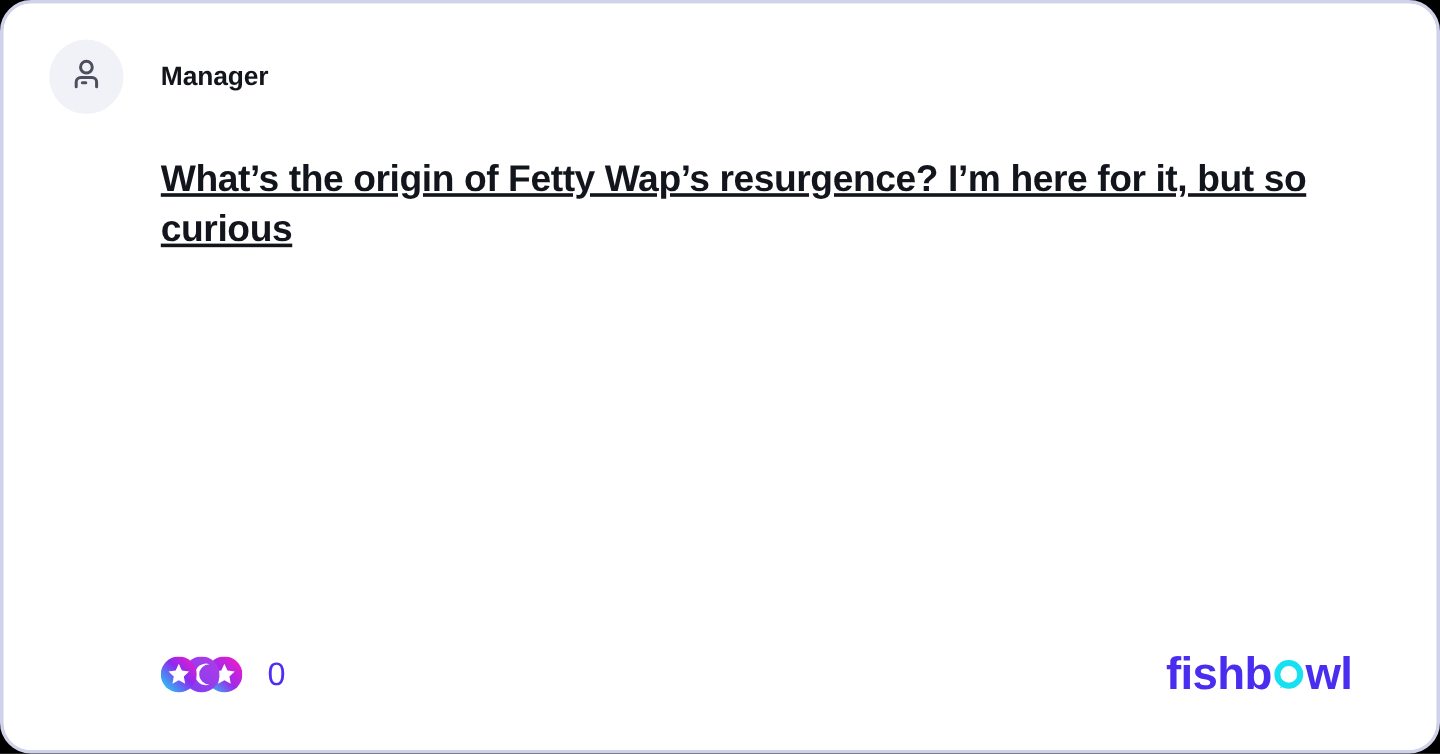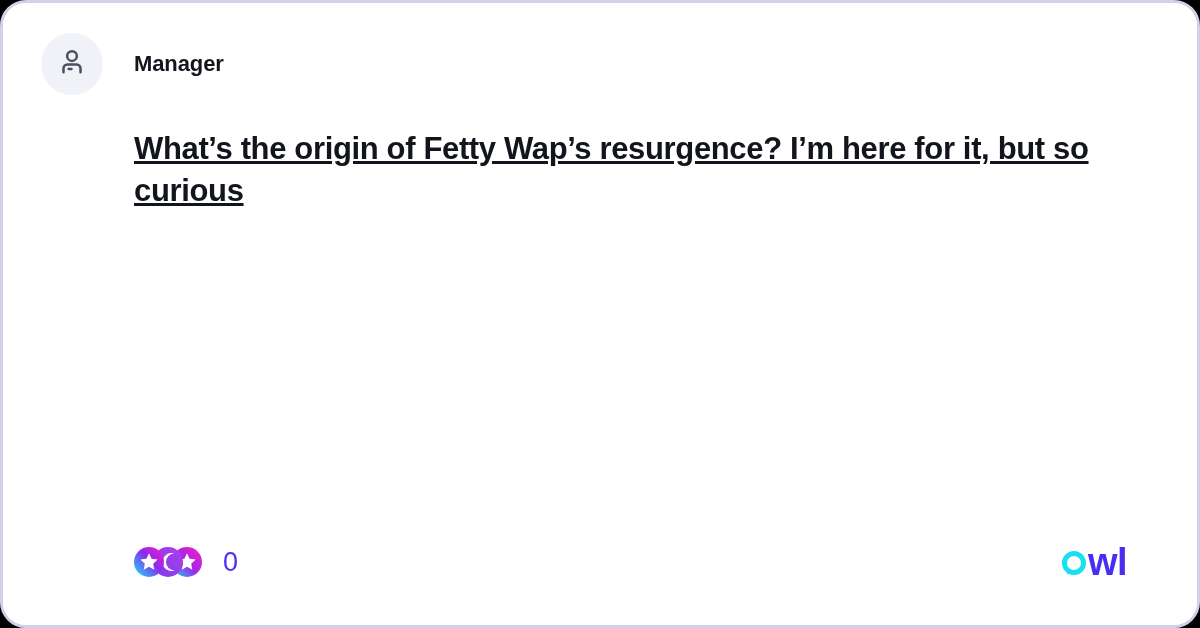--- a/index.html
+++ b/index.html
@@ -216,20 +216,21 @@
               </defs>
               <circle cx="15" cy="15" r="15" fill="url(#rg3)"></circle>
               <path d="M15 6.2 l2.6 5.5 6 .8 -4.4 4.2 1.1 6 -5.3 -2.9 -5.3 2.9 1.1 -6 -4.4 -4.2 6 -.8 Z" fill="#ffffff"></path>
             </svg>
           </span>
         </div>
         <span class="reaction-count">0</span>
       </div>
 
       <div class="fishbowl-logo">
+        <span>fishb</span>
         <span style="display:inline-block;position:relative;width:26px;height:26px;margin:0 1px;top:1px;">
           <svg width="26" height="26" viewBox="0 0 26 26">
             <circle cx="13" cy="13" r="9.5" fill="none" stroke="#17e0f0" stroke-width="5"></circle>
             <path d="M8 20 l-2.5 4.5 L11 22 Z" fill="#17e0f0"></path>
           </svg>
         </span>
         <span>wl</span>
       </div>
 
     </div>

